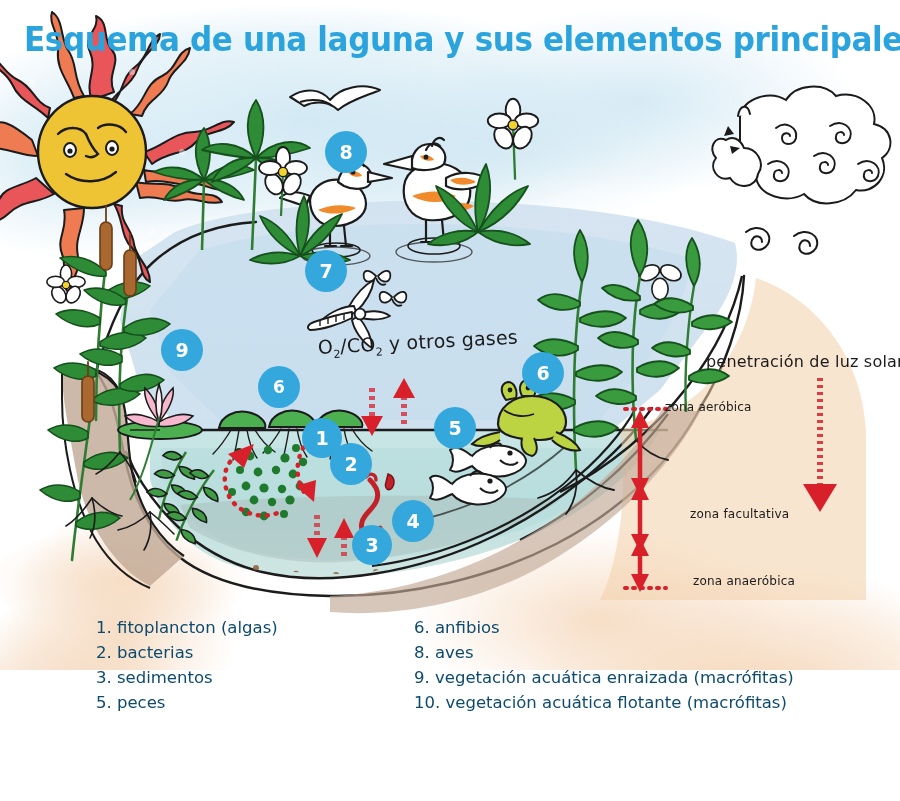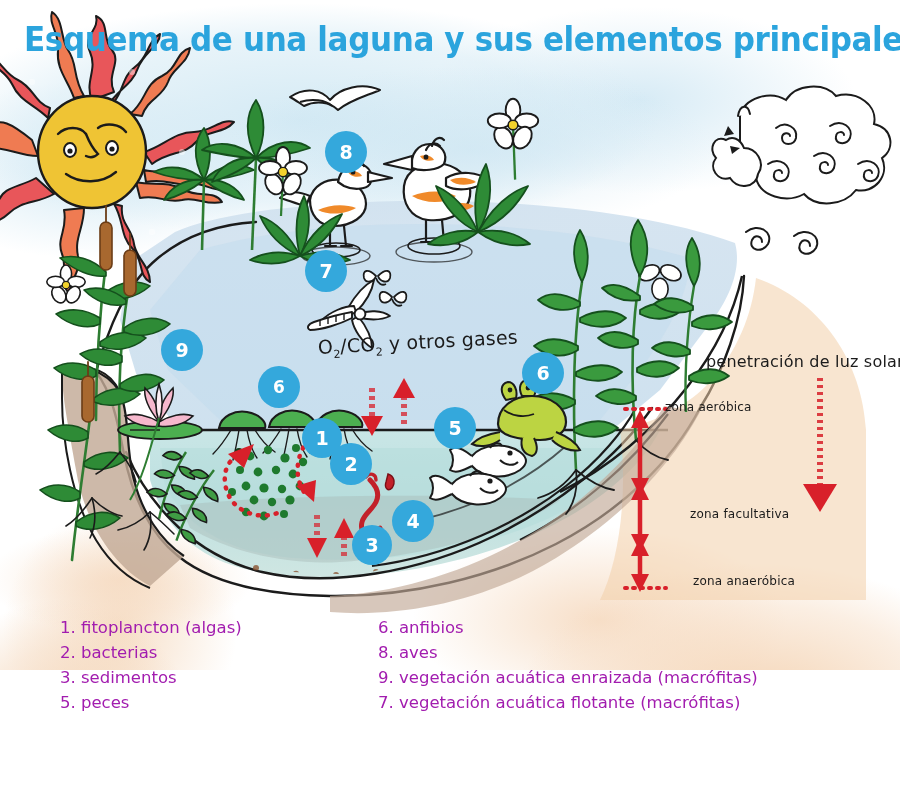--- a/index.html
+++ b/index.html
@@ -49,21 +49,21 @@
 
   
   .marker{position:absolute;border-radius:50%;background:#34a8dc;color:#fff;
     display:flex;align-items:center;justify-content:center;font-weight:bold;
     font-family:"DejaVu Sans",sans-serif;}
 
   
   #legend{position:absolute;left:60px;top:618px;width:800px;
     display:grid;grid-template-columns:310px 1fr;column-gap:8px;}
   .legend-col{display:flex;flex-direction:column;gap:6px;}
-  .legend-item{font-family:"DejaVu Sans",sans-serif;font-size:16.5px;color:#a21caf;white-space:nowrap;}
+  .legend-item{font-family:"DejaVu Sans",sans-serif;font-size:16.5px;color:#0c4a6e;white-space:nowrap;margin-left:36px;}
 </style>
 </head>
 <body>
 
 <div id="page">
 
   <div class="wash" id="sky-wash"></div>
   <div class="wash" id="sky-wash2"></div>
   <div class="wash" id="soil-wash"></div>
   <div class="wash" id="soil-wash-left"></div>
@@ -714,17 +714,17 @@
     <div class="legend-col" id="legend-left">
         <div class="legend-item">1. fitoplancton (algas)</div>
         <div class="legend-item">2. bacterias</div>
         <div class="legend-item">3. sedimentos</div>
         <div class="legend-item">5. peces</div>
       </div>
     <div class="legend-col" id="legend-right">
         <div class="legend-item">6. anfibios</div>
         <div class="legend-item">8. aves</div>
         <div class="legend-item">9. vegetación acuática enraizada (macrófitas)</div>
-        <div class="legend-item">7. vegetación acuática flotante (macrófitas)</div>
+        <div class="legend-item">10. vegetación acuática flotante (macrófitas)</div>
       </div>
   </div>
 
 </div>
 
 </body></html>

